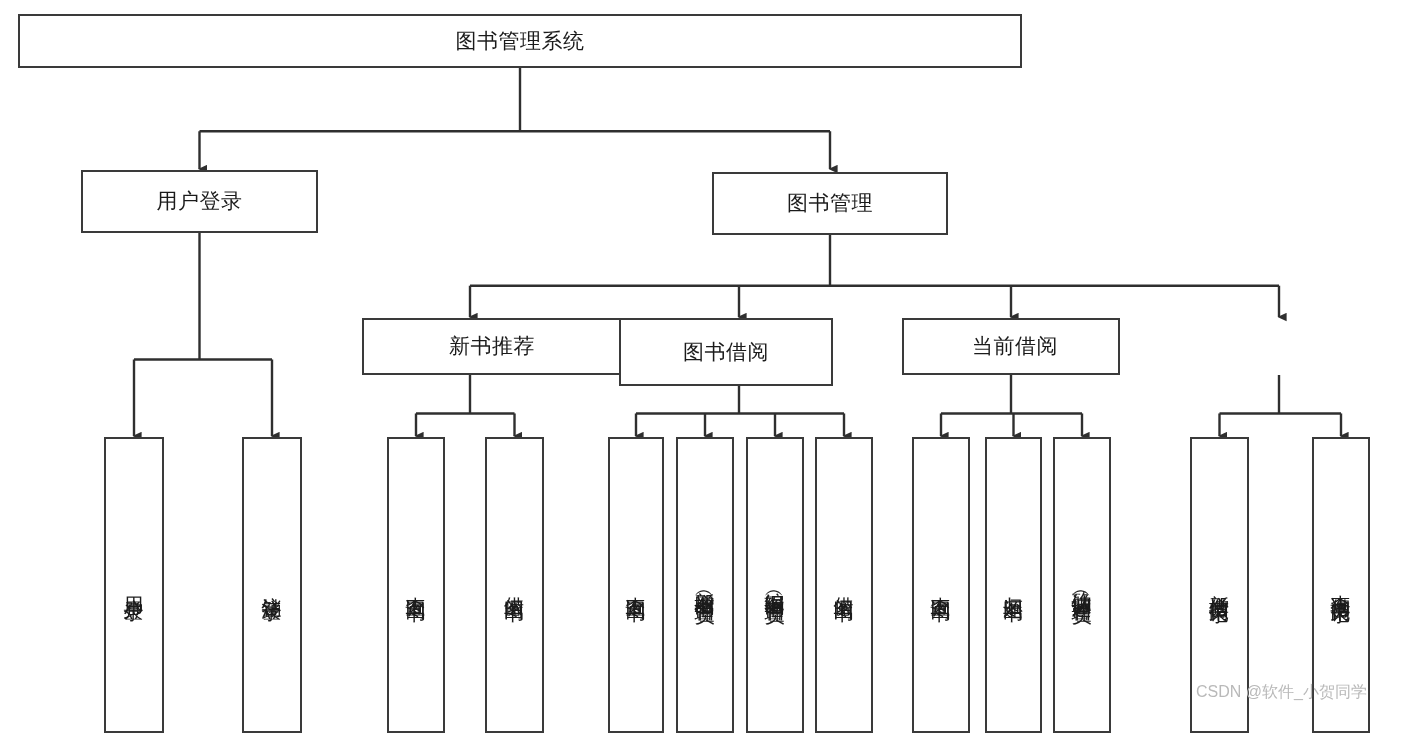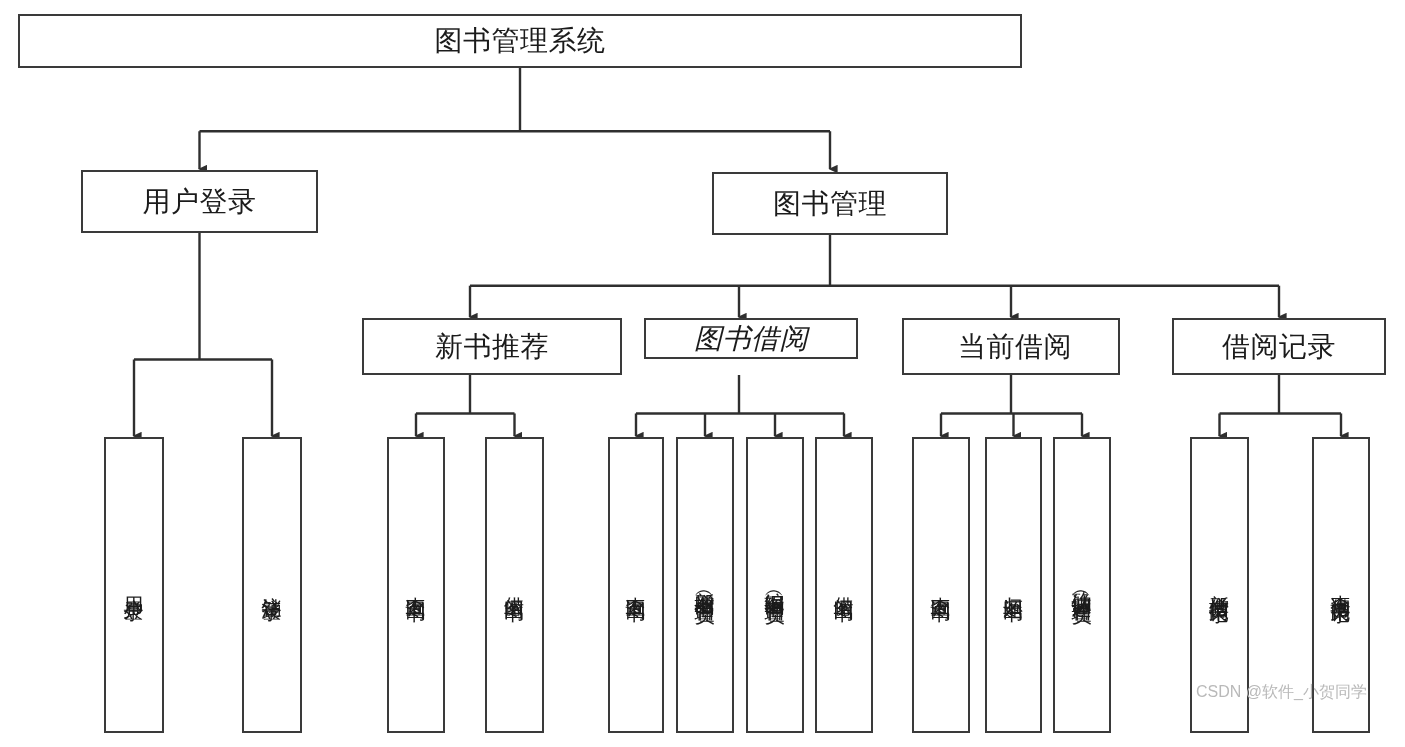--- a/index.html
+++ b/index.html
@@ -28,21 +28,21 @@
     position: absolute;
     box-sizing: border-box;
     background: #ffffff;
     border: 2px solid #3a3a3a;
     display: flex;
     align-items: center;
     justify-content: center;
     z-index: 3;
   }
   .node .label {
-    font-size: 28px;
+    font-size: 21px;
     color: #1b1b1b;
     line-height: 1.18;
     letter-spacing: 0.5px;
     text-align: center;
     white-space: nowrap;
   }
   .node.vertical .label {
     writing-mode: vertical-rl;
     text-orientation: upright;
     font-size: 20px;
@@ -111,28 +111,25 @@
   </div>
   <div class="node" style="left: 81px; top: 170px; width: 237px; height: 63px;">
     <span class="label">用户登录</span>
   </div>
   <div class="node" style="left: 712px; top: 172px; width: 236px; height: 63px;">
     <span class="label">图书管理</span>
   </div>
   <div class="node" style="left: 362px; top: 318px; width: 260px; height: 57px;">
     <span class="label">新书推荐</span>
   </div>
-  <div class="node" style="left: 644px; top: 318px; width: 214px; height: 41px; font-style: italic;">
+  <div class="node" style="left: 619px; top: 318px; width: 214px; height: 68px;">
     <span class="label">图书借阅</span>
   </div>
   <div class="node" style="left: 902px; top: 318px; width: 218px; height: 57px; padding-left: 8px;">
     <span class="label">当前借阅</span>
-  </div>
-  <div class="node" style="left: 1172px; top: 318px; width: 214px; height: 57px;">
-    <span class="label">借阅记录</span>
   </div>
 
   <div class="node vertical" style="left: 104px; top: 437px; width: 60px; height: 296px;">
     <span class="label">用户登录</span>
   </div>
   <div class="node vertical" style="left: 242px; top: 437px; width: 60px; height: 296px;">
     <span class="label">注销登录</span>
   </div>
   <div class="node vertical" style="left: 387px; top: 437px; width: 58px; height: 296px;">
     <span class="label">查询图书</span>

